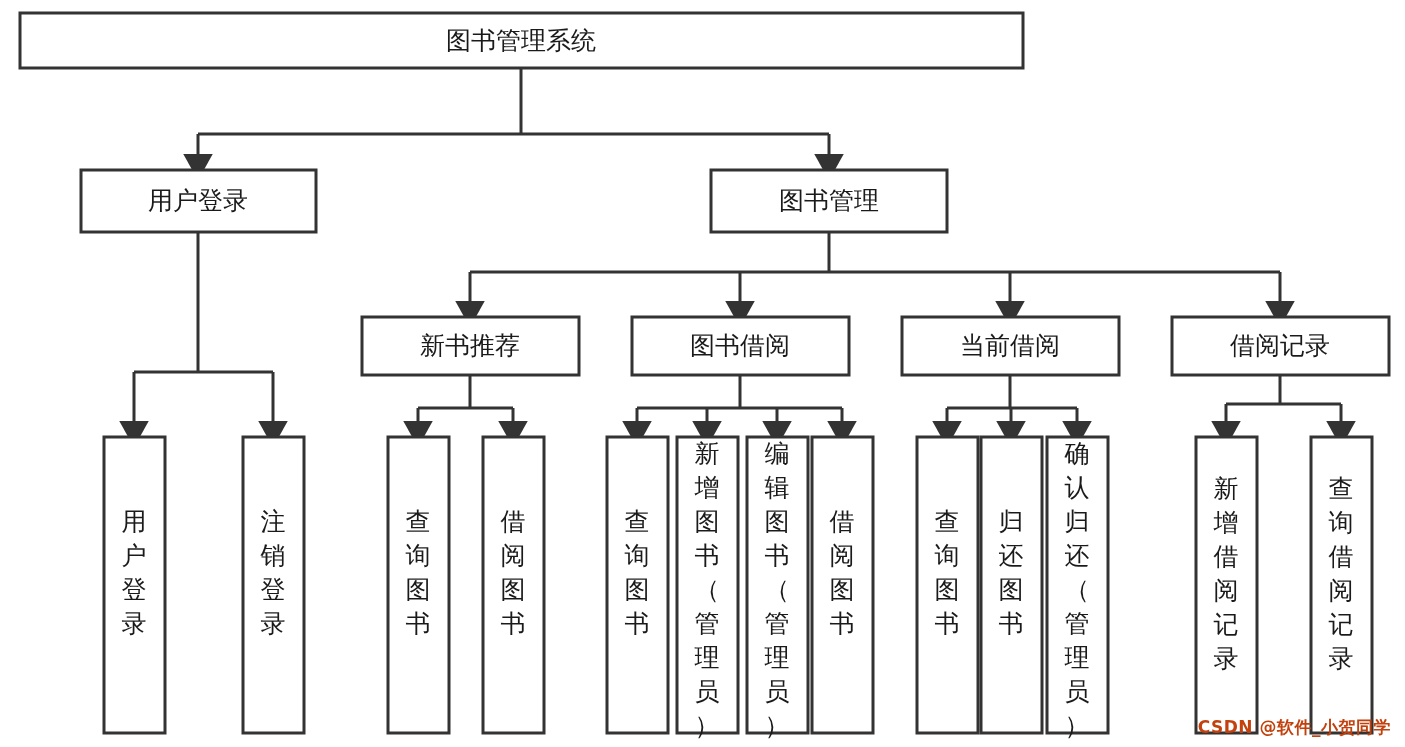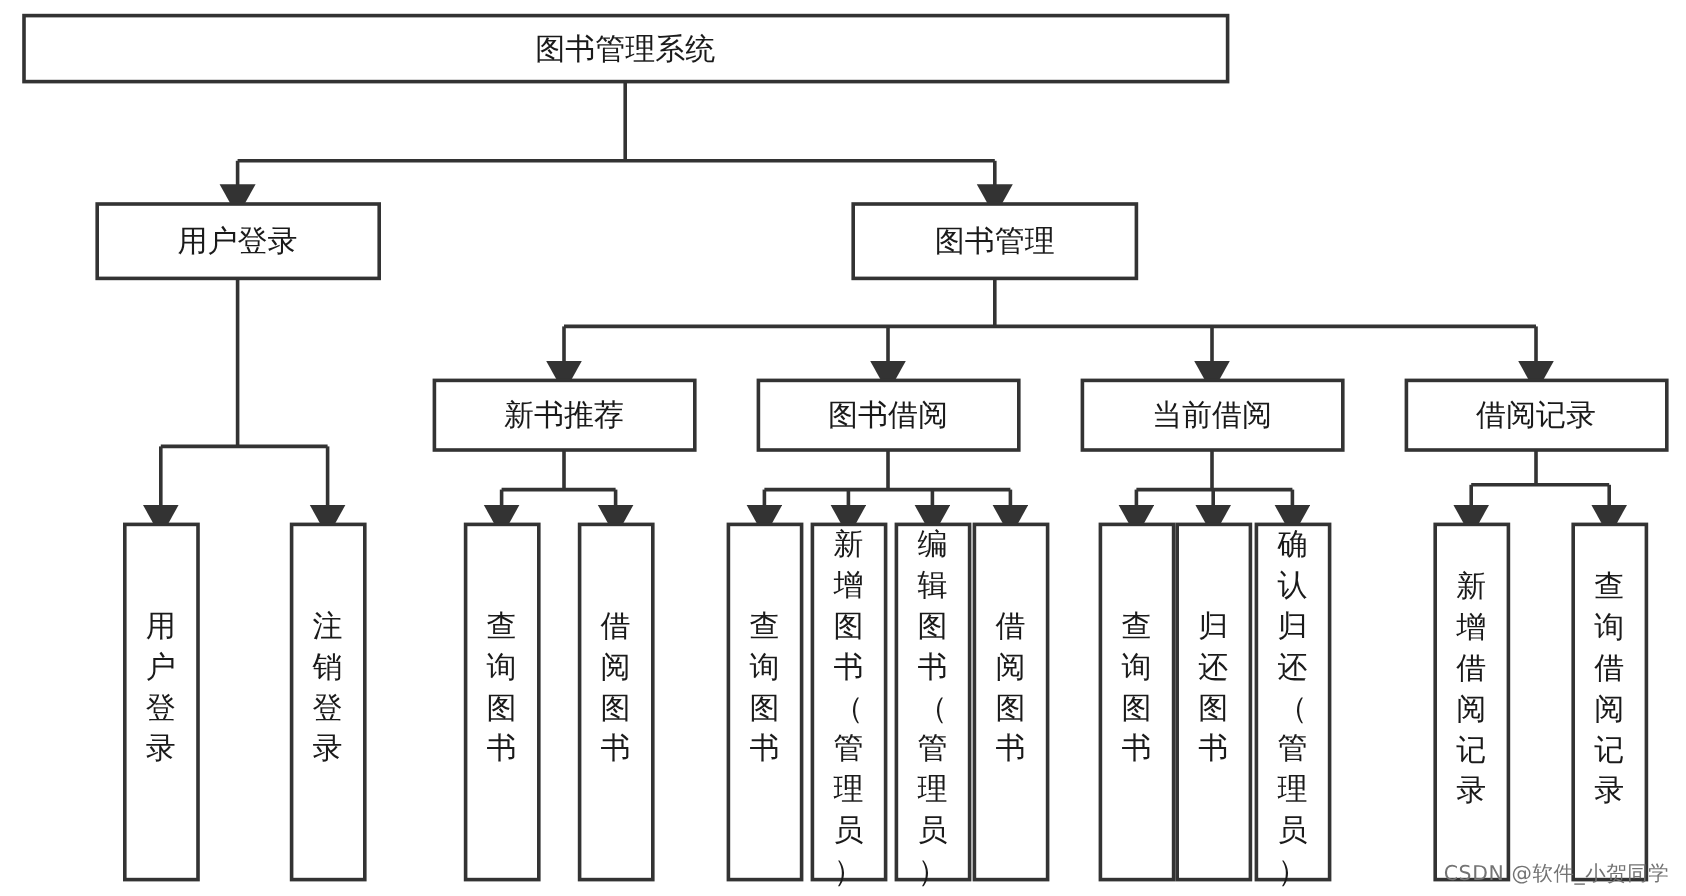--- a/index.html
+++ b/index.html
@@ -46,24 +46,25 @@
   .arrow-head {
     fill: #333333;
     stroke: none;
   }
   .watermark {
     position: absolute;
     right: 14px;
     bottom: 8px;
     font-family: "DejaVu Sans", "Liberation Sans", sans-serif;
     font-size: 17px;
-    color: #737373;
+    color: #c2410c;
     letter-spacing: 0.5px;
     white-space: nowrap;
     pointer-events: none;
+    font-weight: bold;
   }
 </style>
 </head>
 <body>
 
 <svg id="diagram" viewBox="0 0 1405 747" xmlns="http://www.w3.org/2000/svg">
 
   <defs>
     <marker id="arrow" markerWidth="14" markerHeight="14" refX="1.5" refY="5" orient="auto" markerUnits="strokeWidth">
       <path d="M0,0 L0,10 L9,5 z" class="arrow-head"></path>

